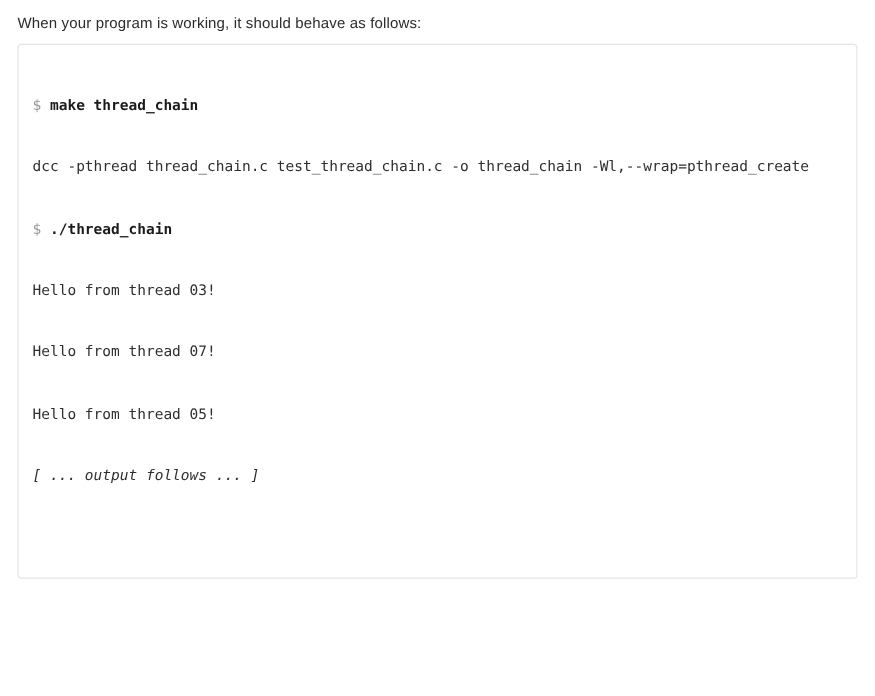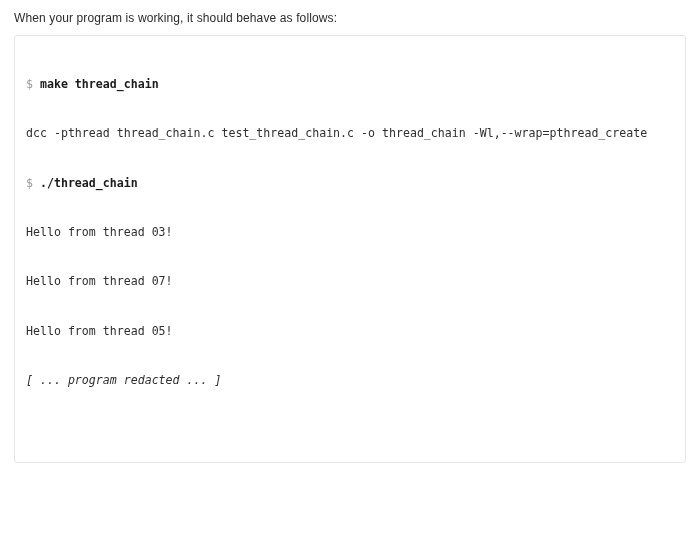--- a/index.html
+++ b/index.html
@@ -62,18 +62,18 @@
 
   <p class="prose">When your program is working, it should behave as follows:</p>
 
   <div class="codeblock" id="terminal-block">
     <span class="line"><span class="prompt">$</span> <span class="cmd">make thread_chain</span></span>
     <span class="line out">dcc -pthread thread_chain.c test_thread_chain.c -o thread_chain -Wl,--wrap=pthread_create</span>
     <span class="line"><span class="prompt">$</span> <span class="cmd">./thread_chain</span></span>
     <span class="line out">Hello from thread 03!</span>
     <span class="line out">Hello from thread 07!</span>
     <span class="line out">Hello from thread 05!</span>
-    <span class="line redacted">[ ... program redacted ... ]</span>
+    <span class="line redacted">[ ... output follows ... ]</span>
     
     
   </div>
 
 </div>
 
 </body></html>

